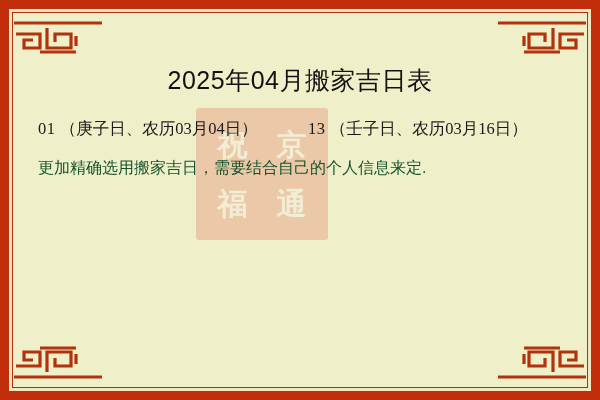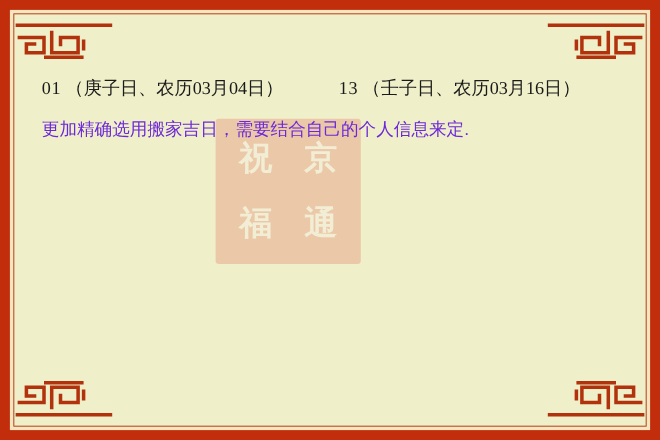--- a/index.html
+++ b/index.html
@@ -139,21 +139,21 @@
   }
   .row .num {
     font-family: "Liberation Serif", "DejaVu Serif", serif;
     letter-spacing: 0.5px;
   }
 
   .note {
     margin-top: 10px;
     padding: 0 8px;
     font-size: 16px;
-    color: #6d28d9;
+    color: #14532d;
     line-height: 26px;
     white-space: nowrap;
     font-family: "Liberation Sans", "DejaVu Sans", sans-serif;
   }
 </style>
 </head>
 <body>
 
 <div id="poster">
 
@@ -211,20 +211,21 @@
         <path d="M0 9 H88"></path>
         <path d="M2 20 H26 V34 H10 V26 H19"></path>
         <path d="M33 14 V34 H57 V20 H41 V28"></path>
         <path d="M26 38 H62"></path>
         <path d="M62 22 V32"></path>
       </g>
     </svg>
   </div>
 
   <div class="content">
+    <div class="title">2025年04月搬家吉日表</div>
 
     <div class="grid">
       <div class="row">
         <span class="num">01</span>
         <span>（庚子日、农历03月04日）</span>
       </div>
       <div class="row">
         <span class="num">13</span>
         <span>（壬子日、农历03月16日）</span>
       </div>

